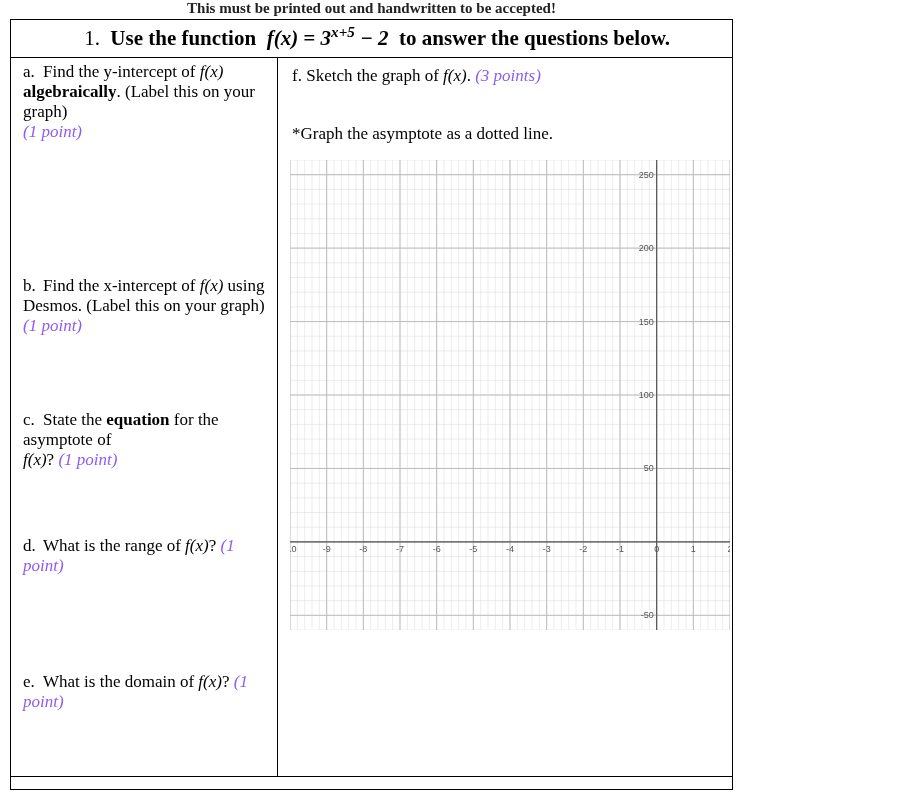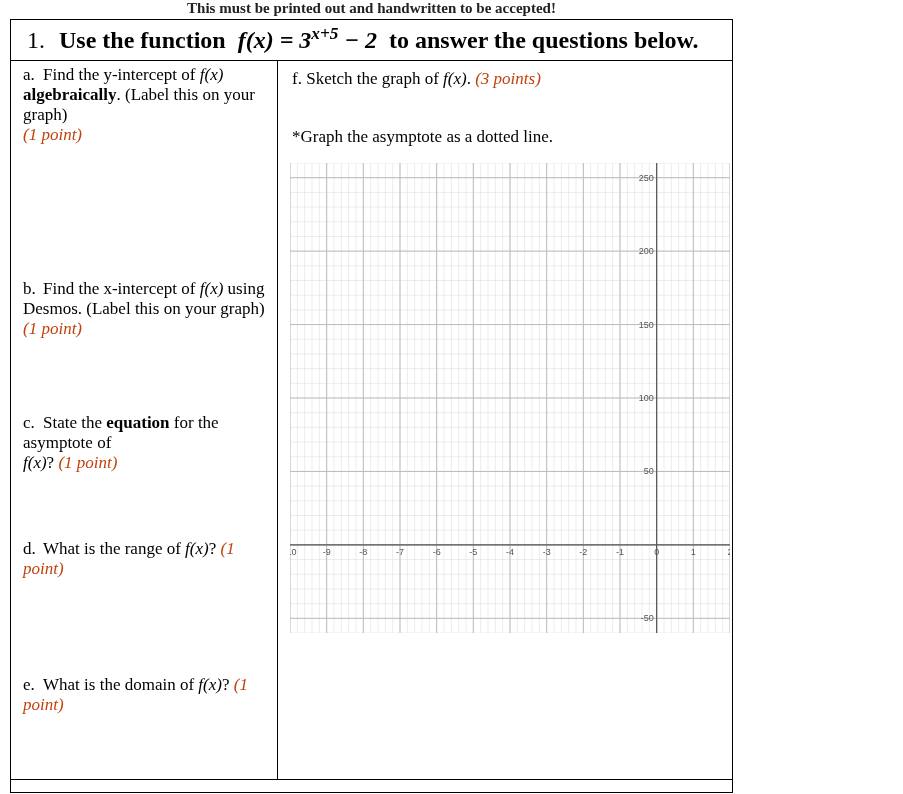--- a/index.html
+++ b/index.html
@@ -22,21 +22,22 @@
     padding: 0 20px 2px 20px;
     overflow: hidden;
     white-space: nowrap;
   }
   .outer {
     border: 1.5px solid #000;
     margin: 0 10px;
   }
   .q-header {
     padding: 4px 10px 6px 16px;
-    font-size: 24px;
+    font-size: 21px;
+    text-align: center;
   }
   .q-header .num {
     display: inline-block;
     width: 26px;
   }
   .q-header b {
     font-weight: 800;
   }
   .fn {
     font-style: italic;
@@ -57,21 +58,21 @@
     box-sizing: border-box;
     padding: 6px 0 10px 10px;
     position: relative;
   }
   .qblock {
     padding: 4px 12px 4px 12px;
     min-height: 92px;
   }
   .qa { padding-top: 4px; }
   .points {
-    color: #c2410c;
+    color: #8b5cf6;
     font-style: italic;
   }
   .ul { }
   .letter {
     display: inline-block;
     width: 20px;
   }
   .right-q {
     padding: 2px 10px 4px 4px;
   }

